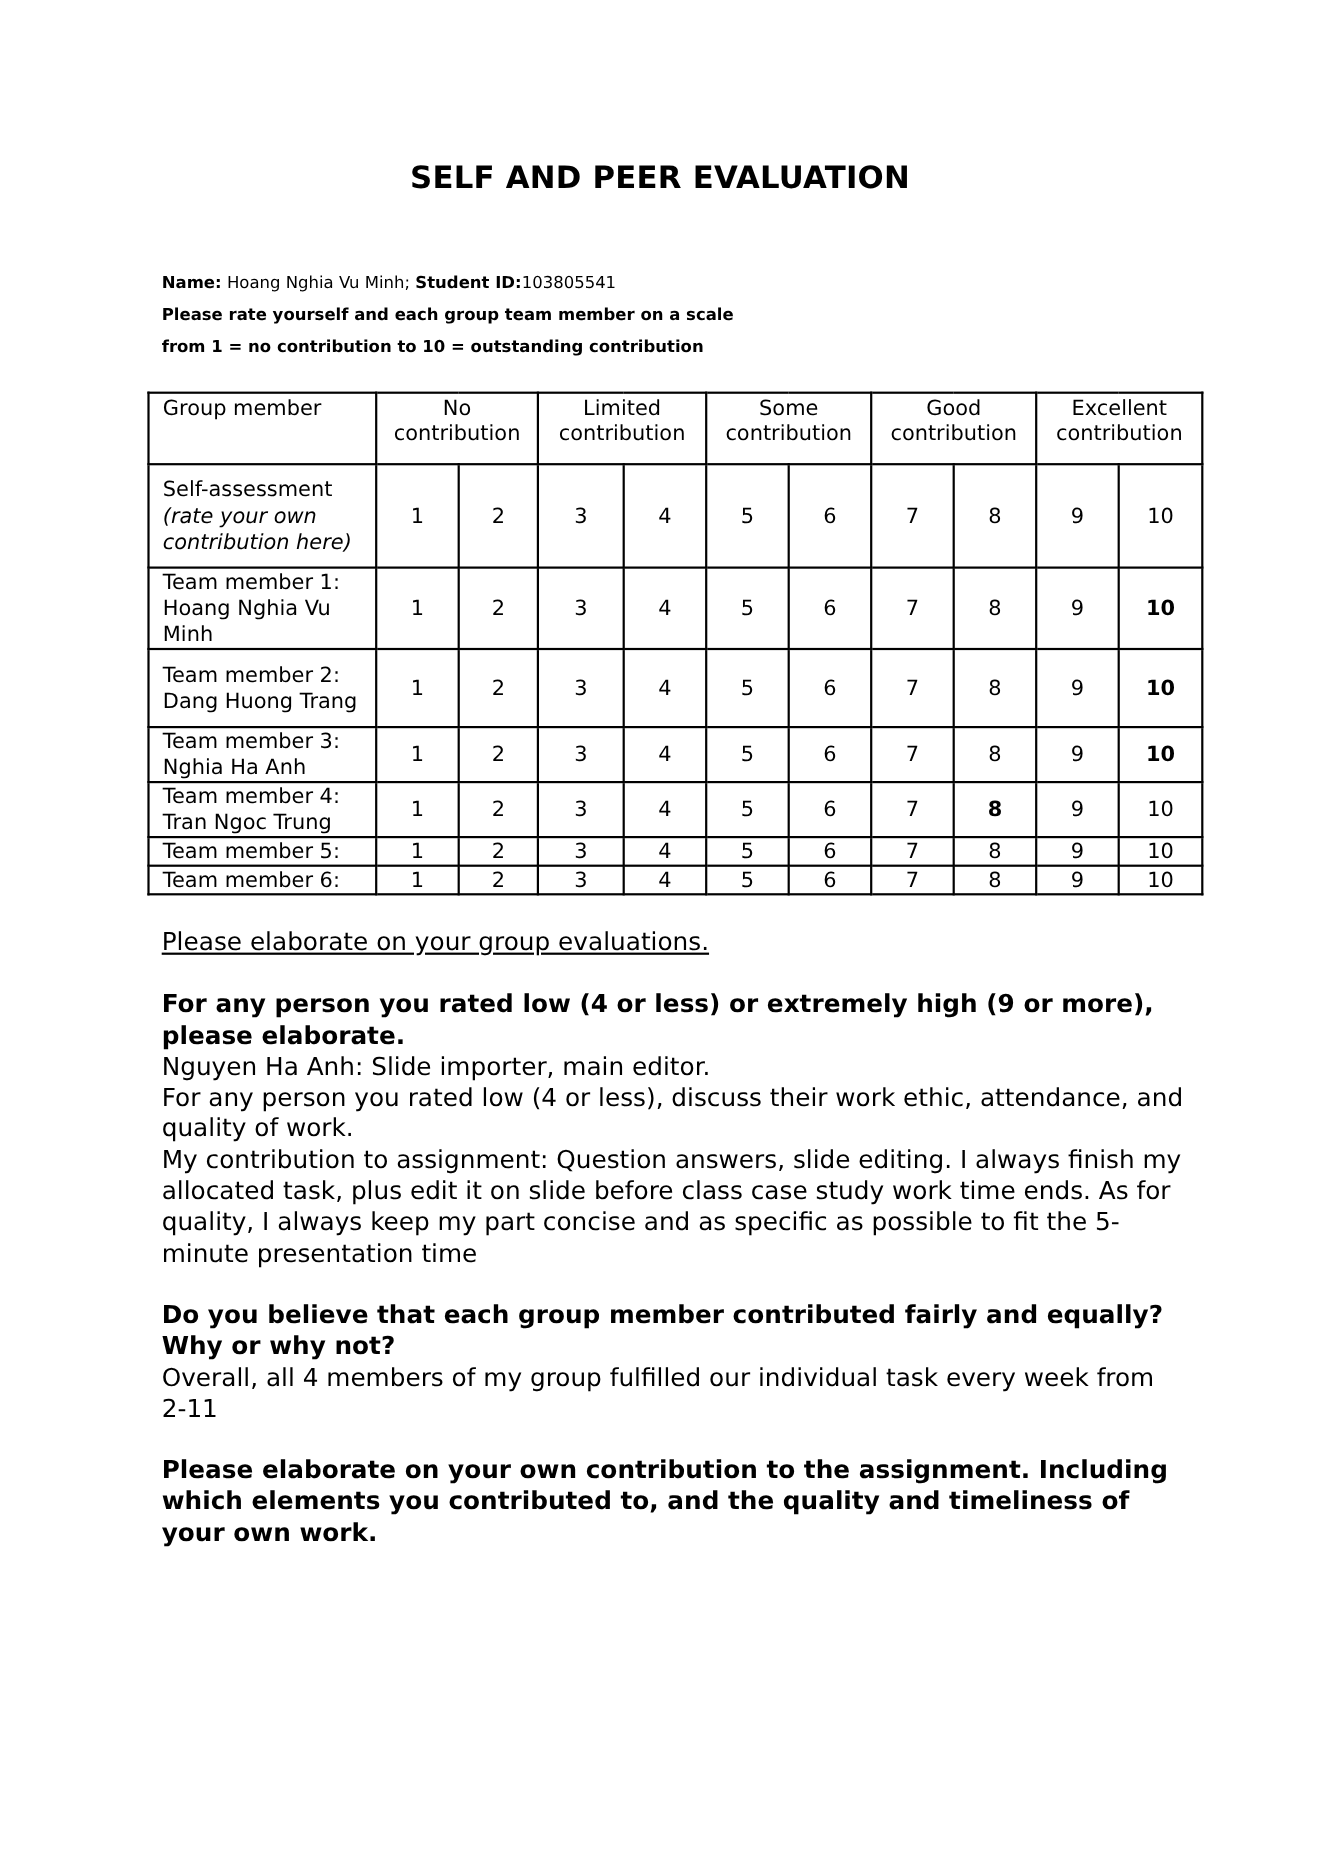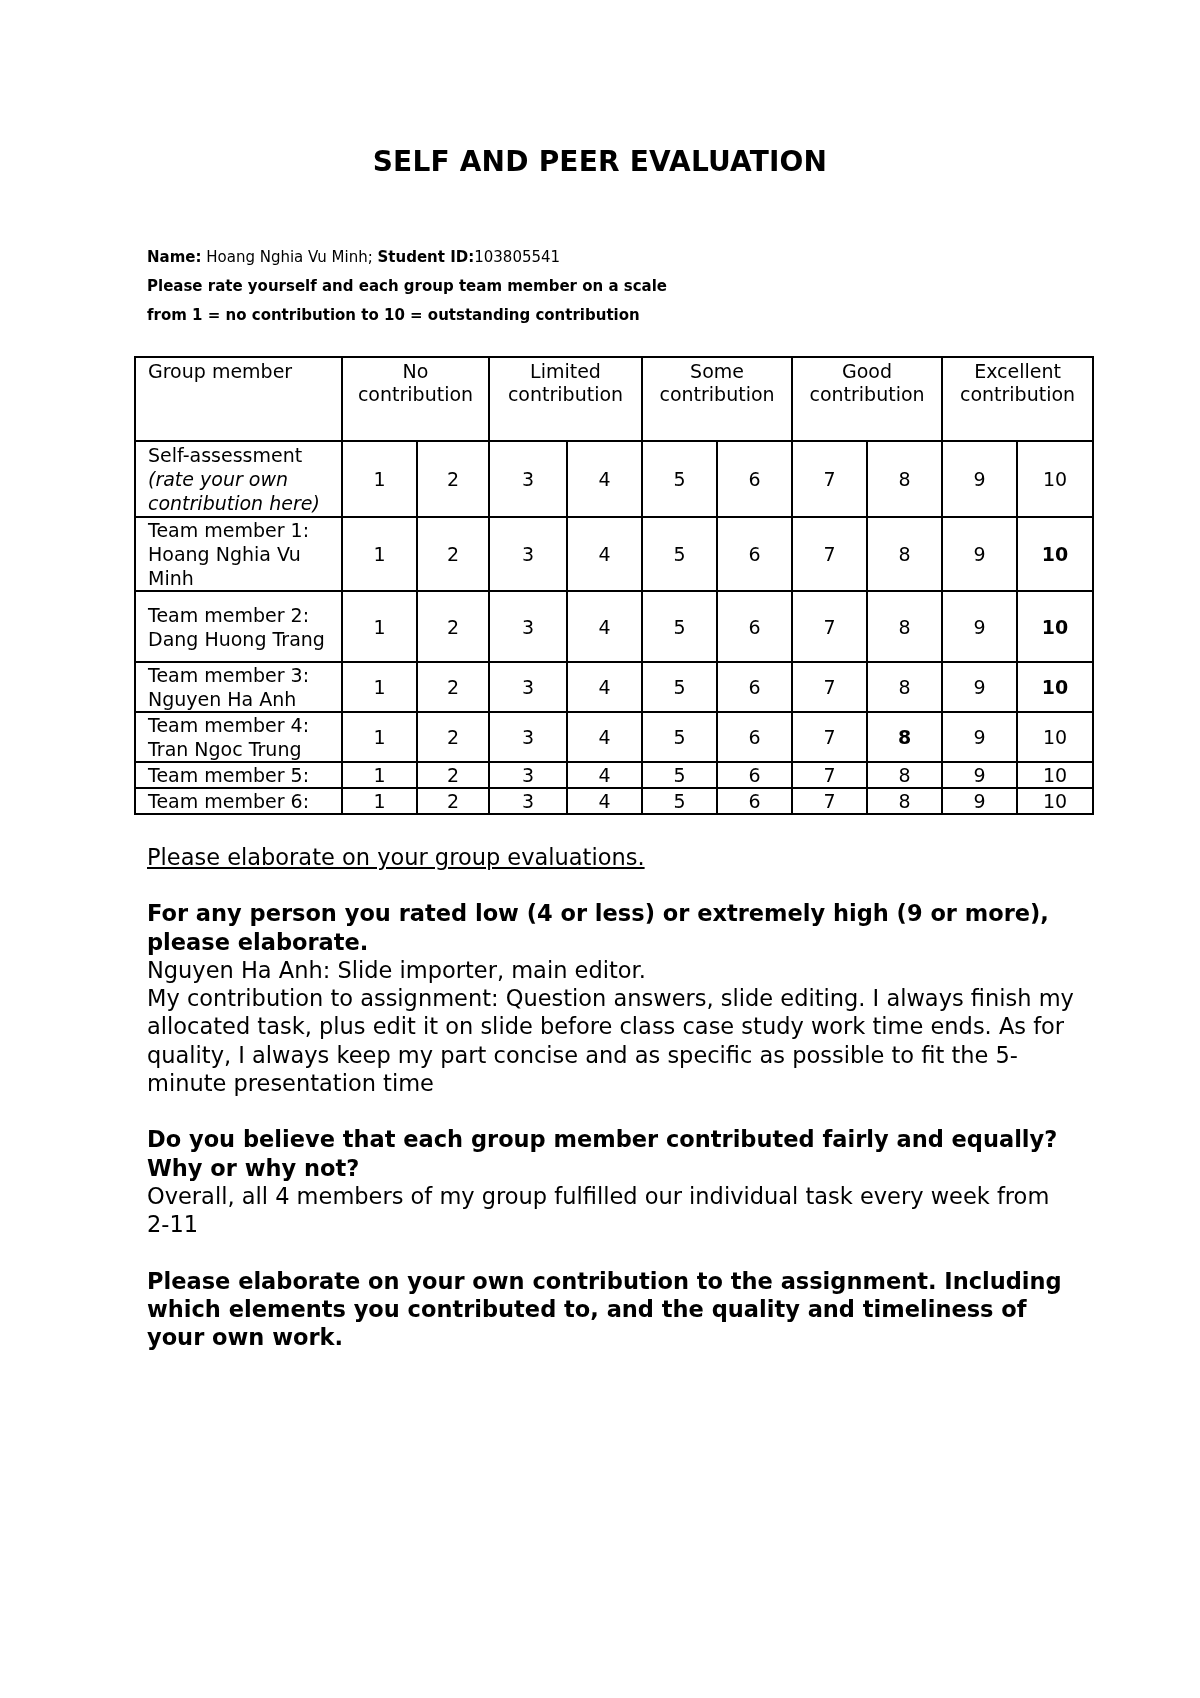--- a/index.html
+++ b/index.html
@@ -55,29 +55,29 @@
       <col style="width:78px">
         <col style="width:75px">
       <col style="width:75px">
         <col style="width:75px">
       <col style="width:75px">
         <col style="width:75px">
       <col style="width:75px">
         <col style="width:76px">
     </colgroup>
     <tbody>
-        <tr style="height:84px">
+        <tr style="height:65px">
       <th class="first">Group member</th>
       <th colspan="2">No contribution</th>
       <th colspan="2">Limited contribution</th>
       <th colspan="2">Some contribution</th>
       <th colspan="2">Good contribution</th>
       <th colspan="2">Excellent contribution</th>
     </tr>
-    <tr style="height:76px">
+    <tr style="height:94px">
       <td class="member">
         <div>Self-assessment</div>
         <div class="italic">(rate your own contribution here)</div>
       </td>
       <td class="score">1</td>
       <td class="score">2</td>
       <td class="score">3</td>
       <td class="score">4</td>
       <td class="score">5</td>
       <td class="score">6</td>
@@ -114,21 +114,21 @@
       <td class="score">5</td>
       <td class="score">6</td>
       <td class="score">7</td>
       <td class="score">8</td>
       <td class="score">9</td>
       <td class="score bold">10</td>
     </tr>
     <tr style="height:48px">
       <td class="member">
         <div>Team member 3:</div>
-        <div>Nguyen Ha Anh</div>
+        <div>Nghia Ha Anh</div>
       </td>
       <td class="score">1</td>
       <td class="score">2</td>
       <td class="score">3</td>
       <td class="score">4</td>
       <td class="score">5</td>
       <td class="score">6</td>
       <td class="score">7</td>
       <td class="score">8</td>
       <td class="score">9</td>
@@ -177,20 +177,21 @@
       <td class="score">10</td>
     </tr>
   </tbody>
     </table>
 
   <div class="body-text">
     <p class="heading-u">Please elaborate on your group evaluations.</p>
     <div class="gap"></div>
     <p class="q">For any person you rated low (4 or less) or extremely high (9 or more), please elaborate.</p>
     <p>Nguyen Ha Anh: Slide importer, main editor.</p>
+    <p>For any person you rated low (4 or less), discuss their work ethic, attendance, and quality of work.</p>
     <p>My contribution to assignment: Question answers, slide editing. I always finish my allocated task, plus edit it on slide before class case study work time ends. As for quality, I always keep my part concise and as specific as possible to fit the 5-minute presentation time</p>
     <div class="gap"></div>
     <p class="q">Do you believe that each group member contributed fairly and equally? Why or why not?</p>
     <p>Overall, all 4 members of my group fulfilled our individual task every week from 2-11</p>
     <div class="gap"></div>
     <p class="q">Please elaborate on your own contribution to the assignment. Including which elements you contributed to, and the quality and timeliness of your own work.</p>
   </div>
 </div>
 
 </body></html>

